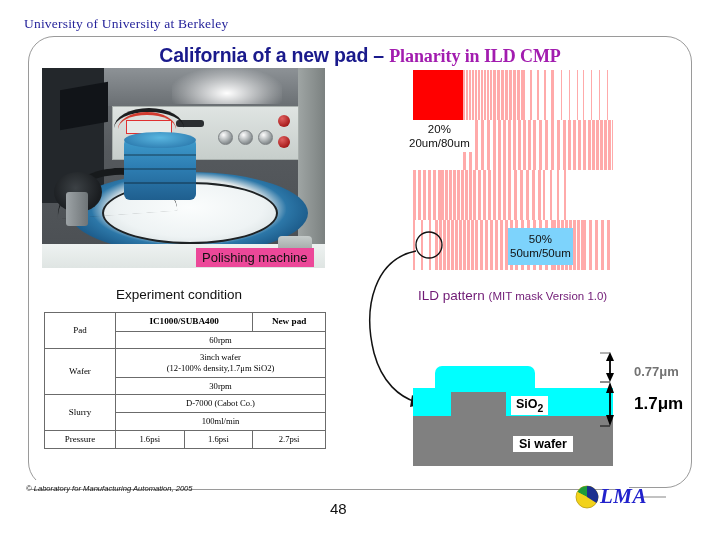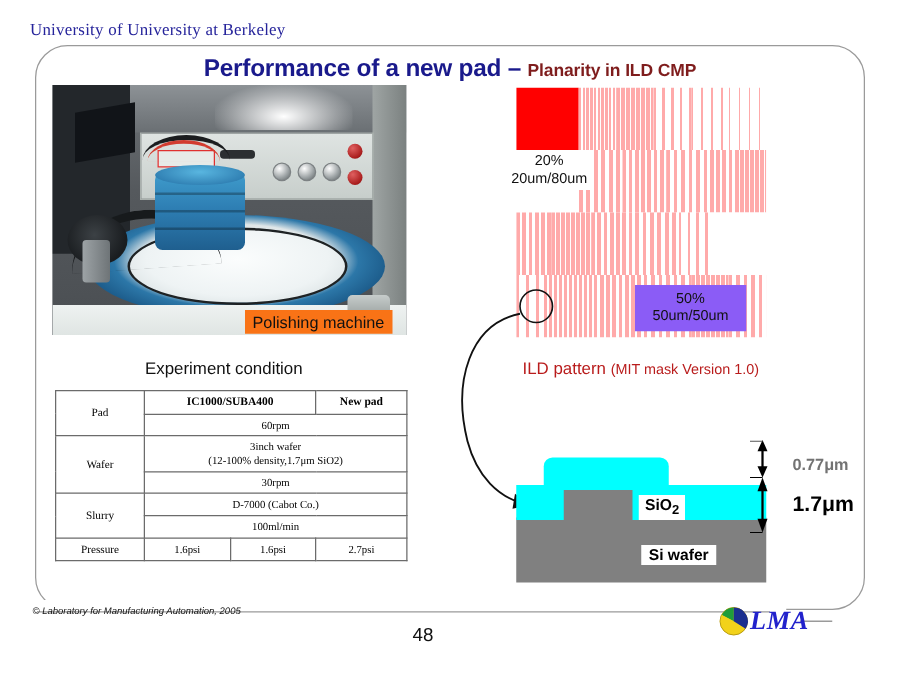--- a/index.html
+++ b/index.html
@@ -22,21 +22,21 @@
   #frame-mask-left{position:absolute;left:29px;top:480px;width:600px;height:10px;background:#fff;}
   
   #slide-title{
     position:absolute;left:60px;top:44px;width:600px;text-align:center;
     white-space:nowrap;
   }
   #slide-title .main{
     font-size:19.5px;font-weight:bold;color:#1a1a8c;letter-spacing:-.2px;
   }
   #slide-title .sub{
-    font-size:14px;font-weight:bold;color:#7f1d1d;letter-spacing:-.1px;
+    font-size:18px;font-weight:bold;color:#a21caf;letter-spacing:-.1px;font-family:Liberation Serif, serif;
   }
   
   #photo{
     position:absolute;left:42px;top:68px;width:283px;height:200px;overflow:hidden;
     background:#4e5459;
   }
   .ph{position:absolute;}
   #ph-bg{left:0;top:0;width:283px;height:200px;
     background:linear-gradient(180deg,#6f7478 0%,#55595d 42%,#4a4e52 100%);}
   #ph-darkleft{left:0;top:0;width:62px;height:135px;background:#23272b;}
@@ -75,21 +75,21 @@
     background:radial-gradient(circle at 45% 40%,#3c4145 0%,#1a1d20 70%);}
   #ph-arm3{left:24px;top:124px;width:22px;height:34px;
     background:linear-gradient(90deg,#9da3a6,#6e7477);border-radius:3px;}
   #ph-base{left:0;top:176px;width:283px;height:24px;
     background:linear-gradient(180deg,#eef2f1 0%,#dfe5e3 100%);}
   #ph-bolt{left:236px;top:168px;width:34px;height:22px;border-radius:4px;
     background:linear-gradient(180deg,#c6cccb,#8f9694);}
   #ph-rightwall{left:256px;top:0;width:27px;height:178px;
     background:linear-gradient(90deg,#9fa5a4,#7b8180);}
   #photo-caption{
-    position:absolute;left:196px;top:248px;background:#f97316;padding:2px 6px;
+    position:absolute;left:196px;top:248px;background:#ec4899;padding:2px 6px;
     font-size:13px;color:#111;white-space:nowrap;
   }
   
   #exp-title{
     position:absolute;left:116px;top:287px;font-size:13.5px;color:#111;
   }
   #exp-table{
     position:absolute;left:44px;top:312px;width:282px;
     border-collapse:collapse;font-family:"Liberation Serif",serif;
   }
@@ -103,25 +103,25 @@
   #ild-pattern{
     position:absolute;left:413px;top:70px;width:200px;height:200px;
     background:#ffffff;overflow:hidden;
   }
   .ild-cell{position:absolute;}
   #ild-label-20{
     position:absolute;left:404px;top:120px;background:#fff;padding:2px 5px;
     font-size:11.5px;color:#111;line-height:1.22;text-align:center;white-space:nowrap;
   }
   #ild-label-50{
-    position:absolute;left:508px;top:228px;background:#8b5cf6;padding:4px 14px;
+    position:absolute;left:508px;top:228px;background:#7dd3fc;padding:4px 2px;
     font-size:11.5px;color:#111;line-height:1.25;text-align:center;white-space:nowrap;
   }
   #ild-caption{
-    position:absolute;left:418px;top:286px;white-space:nowrap;color:#b91c1c;
+    position:absolute;left:418px;top:286px;white-space:nowrap;color:#701a75;
   }
   #ild-caption .big{font-size:13.5px;}
   #ild-caption .small{font-size:11.5px;}
   
   #callout-svg{position:absolute;left:360px;top:225px;width:110px;height:190px;overflow:visible;}
   
   #xsec{position:absolute;left:413px;top:352px;width:200px;height:114px;}
   .xs{position:absolute;}
   #xs-si{left:0;top:62px;width:200px;height:52px;background:#808080;}
   #xs-ox-base{left:0;top:36px;width:200px;height:28px;background:#00ffff;}
@@ -150,21 +150,21 @@
 </style>
 </head>
 <body>
 
 <div id="univ-header">University of University at Berkeley</div>
 
 <div id="slide-frame"></div>
 <div id="frame-mask-left"></div>
 
 <div id="slide-title">
-  <span class="main">Performance of a new pad </span><span class="main">– </span><span class="sub">Planarity in ILD CMP</span>
+  <span class="main">California of a new pad </span><span class="main">– </span><span class="sub">Planarity in ILD CMP</span>
 </div>
 
 <div id="photo">
   <div class="ph" id="ph-bg"></div>
   <div class="ph" id="ph-ceiling"></div>
   <div class="ph" id="ph-glare"></div>
   <div class="ph" id="ph-darkleft"></div>
   <div class="ph" id="ph-darkleft2"></div>
   <div class="ph" id="ph-rightwall"></div>
   <div class="ph" id="ph-panel"></div>

